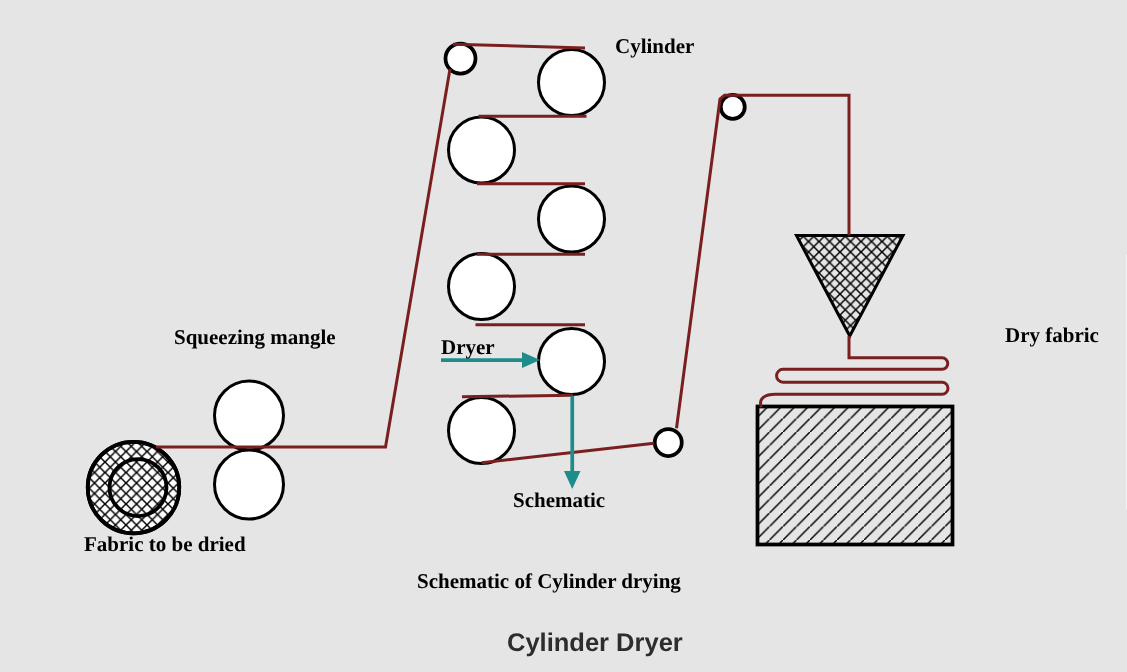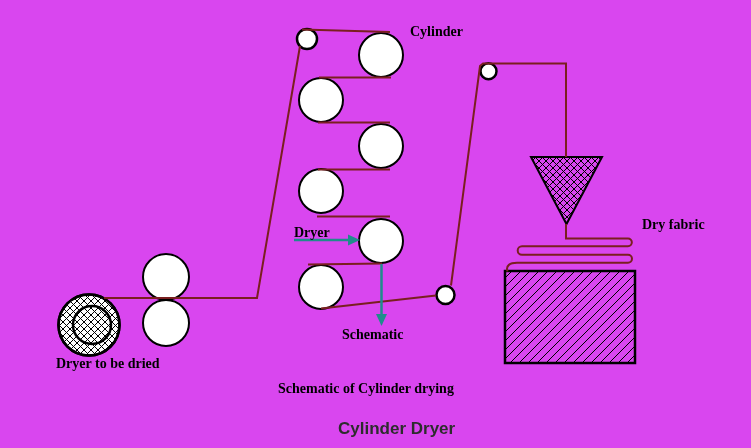--- a/index.html
+++ b/index.html
@@ -1,25 +1,25 @@
 <!DOCTYPE html>
 <html><head>
 <meta charset="utf-8">
 <style>
   html,body{margin:0;padding:0;background:#fff;}
-  .stage{position:relative;width:751px;height:448px;background:#d946ef;overflow:hidden;
+  .stage{position:relative;width:751px;height:448px;background:#e5e5e5;overflow:hidden;
          font-family:"Liberation Serif",serif;}
   .stage svg{position:absolute;left:0;top:0;}
   .lbl{position:absolute;font-family:"Liberation Serif",serif;font-weight:bold;
        font-size:14px;color:#000;white-space:nowrap;line-height:1.05;}
   #lbl-cylinder{left:410px;top:25px;}
   #lbl-squeezing{left:116px;top:219px;}
   #lbl-steam{left:294px;top:226px;}
   #lbl-condensate{left:342px;top:328px;}
-  #lbl-dryfabric{left:642px;top:218px;}
+  #lbl-dryfabric{left:670px;top:218px;}
   #lbl-fabric{left:56px;top:357px;}
   #lbl-caption{left:278px;top:382px;}
   #lbl-title{left:338px;top:420px;font-family:"Liberation Sans",sans-serif;
              font-size:17px;color:#2d2d2d;}
 </style>
 </head>
 <body>
 
 <div class="stage">
   <svg width="751" height="448" viewBox="0 0 751 448">
@@ -80,19 +80,20 @@
       <polygon points="360,240 348,234.6 348,245.4" stroke="none" fill="#1f8c8c"></polygon>
     </g>
 
     <g stroke="#1f8c8c">
       <line x1="381.5" y1="264" x2="381.5" y2="315" stroke-width="2.5"></line>
       <polygon points="381.5,326 376,314 387,314" stroke="none" fill="#1f8c8c"></polygon>
     </g>
   </svg>
 
   <div class="lbl" id="lbl-cylinder">Cylinder</div>
+  <div class="lbl" id="lbl-squeezing">Squeezing mangle</div>
   <div class="lbl" id="lbl-steam">Dryer</div>
   <div class="lbl" id="lbl-condensate">Schematic</div>
   <div class="lbl" id="lbl-dryfabric">Dry fabric</div>
-  <div class="lbl" id="lbl-fabric">Dryer to be dried</div>
+  <div class="lbl" id="lbl-fabric">Fabric to be dried</div>
   <div class="lbl" id="lbl-title">Cylinder Dryer</div>
   <div class="lbl" id="lbl-caption">Schematic of Cylinder drying</div>
 </div>
 
 </body></html>

